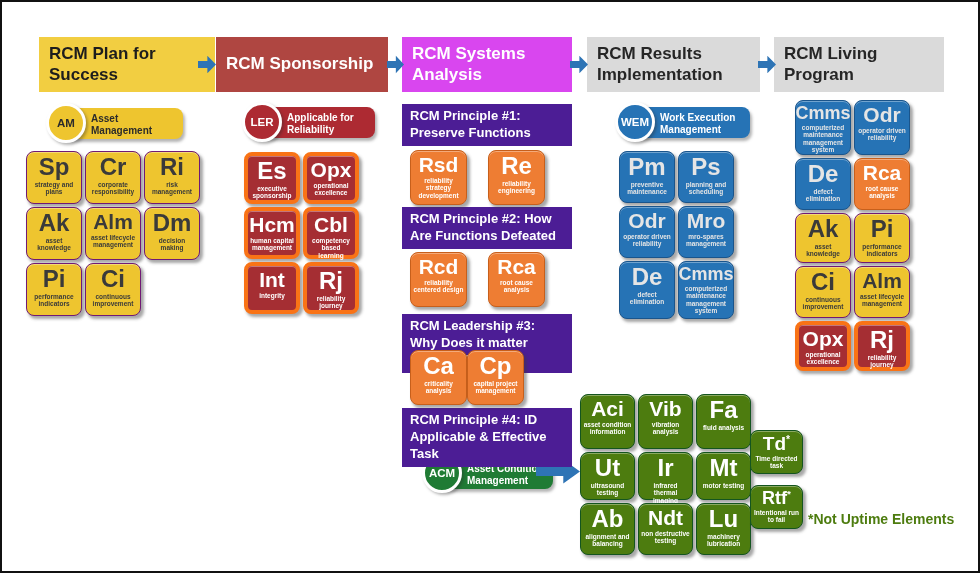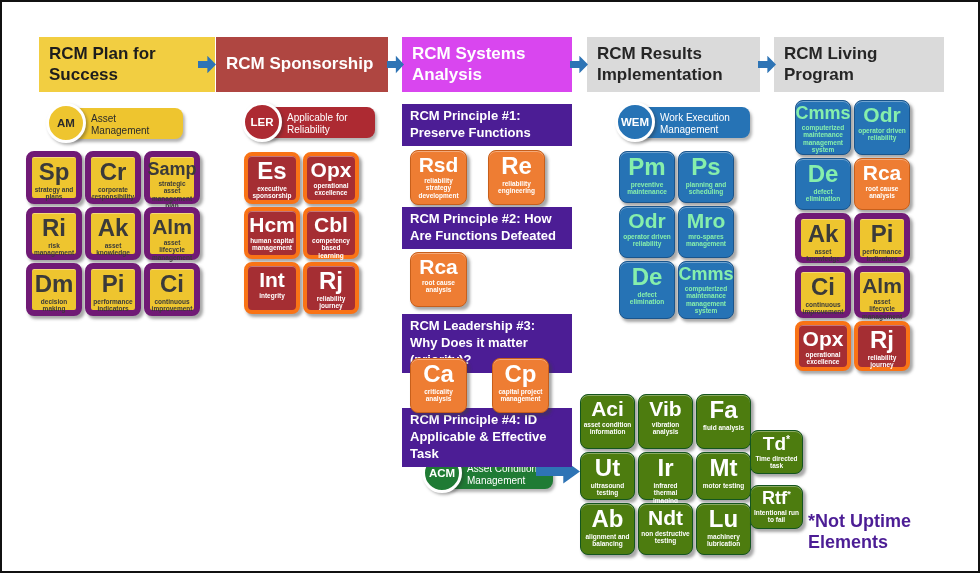--- a/index.html
+++ b/index.html
@@ -31,21 +31,21 @@
 
   
   .banner { position:absolute; left:400px; width:170px; min-height:41px; background:#4c1d95;
             color:#fff; font-weight:bold; font-size:13px; line-height:1.3; padding:4px 8px; }
   #b1 { top:102px; } #b2 { top:205px; } #b3 { top:312px; } #b4 { top:406px; }
 
   
   .badge { position:absolute; height:40px; }
   .badge .pill { position:absolute; left:17px; top:5px; height:31px; border-radius:8px;
                  display:flex; align-items:center; padding:4px 9px 2px 28px;
-                 font-weight:normal; font-size:10px; line-height:1.15;
+                 font-weight:bold; font-size:10px; line-height:1.15;
                  box-shadow:2px 3px 3px rgba(40,40,40,.35); }
   .badge .circ { position:absolute; left:0; top:0; width:40px; height:40px; border-radius:50%;
                  border:3px solid #fff; display:flex; align-items:center; justify-content:center;
                  font-weight:bold; font-size:11.5px; box-shadow:2px 2px 3px rgba(40,40,40,.35); }
   #badge-am  { left:44px;  top:101px; }
   #badge-am .pill, #badge-am .circ { background:#EEC52F; color:#2b2b2b; }
   #badge-am .pill { width:120px; }
   #badge-ler { left:240px; top:100px; }
   #badge-ler .pill, #badge-ler .circ { background:#AD2A32; color:#fff; }
   #badge-ler .pill { width:116px; }
@@ -59,42 +59,42 @@
   
   .tgrid { position:absolute; display:grid; gap:3px; }
   #grid-plan    { left:24px;  top:149px; grid-template-columns:repeat(3,56px); grid-auto-rows:53px; }
   #grid-sponsor { left:242px; top:150px; grid-template-columns:repeat(2,56px); grid-auto-rows:52px; }
   #grid-results { left:617px; top:149px; grid-template-columns:repeat(2,56px); grid-template-rows:52px 52px 58px; }
   #grid-green   { left:578px; top:392px; grid-template-columns:repeat(3,55px); grid-template-rows:55px 48px 52px; }
   #grid-living  { left:793px; top:98px;  grid-template-columns:repeat(2,56px); grid-template-rows:55px 52px 50px 52px 50px; }
   .pair { position:absolute; display:flex; }
   #pair-p1 { left:408px; top:148px; gap:21px; }
   #pair-p2 { left:408px; top:250px; gap:21px; }
-  #pair-p3 { left:408px; top:356px; gap:25px; }
+  #pair-p3 { left:408px; top:348px; }
   .pair .tile { width:57px; min-height:55px; }
   #col-side { position:absolute; left:748px; top:428px; width:53px; display:flex; flex-direction:column; gap:11px; }
   #col-side .tile { min-height:44px; }
 
   
   .tile { border-radius:8px; display:flex; flex-direction:column; align-items:center;
           padding:3px 2px 2px 2px;
           box-shadow: inset 0 1px 0 rgba(255,255,255,.35), 2.5px 3px 3px rgba(60,60,60,.45); }
   .sym { font-weight:bold; line-height:1; }
   .sym sup { font-size:55%; vertical-align:super; }
   .sym.len2 { font-size:24px; } .sym.len3 { font-size:21px; } .sym.len4 { font-size:18px; }
   #col-side .sym.len2 { font-size:19px; } #col-side .sym.len3 { font-size:18px; }
   .lbl { font-size:6.5px; font-weight:bold; text-align:center; line-height:1.12; margin-top:2px; }
-  .c-yellow { background:#EEC52F; color:#3a3a3a; border:6px solid #701a75; }
+  .c-yellow { background:#EEC52F; color:#3a3a3a; border:1px solid #701a75; }
   .c-red    { background:#A52E33; color:#fff;    border:4px solid #f97316; }
   .c-orange { background:#EE7D33; color:#fff;    border:1px solid #C75F1B; }
-  .c-blue   { background:#2673B5; color:#86efac;    border:1px solid #1A558C; }
+  .c-blue   { background:#2673B5; color:#e5e5e5;    border:1px solid #1A558C; }
   .c-green  { background:#4d7c0f; color:#fff;    border:1px solid #14551F; }
 
   
-  #note { position:absolute; left:806px; top:509px; font-weight:bold; font-size:18px; color:#4c1d95; }
+  #note { position:absolute; left:806px; top:509px; font-weight:bold; font-size:14px; color:#4d7c0f; }
 </style>
 </head>
 <body>
 
 <div id="stage">
 
   <div id="h1" class="hdr yellow">RCM Plan for Success</div>
   <div id="h2" class="hdr red">RCM Sponsorship</div>
   <div id="h3" class="hdr orange">RCM Systems Analysis</div>
   <div id="h5" class="hdr gray">RCM Living Program</div>
@@ -131,24 +131,20 @@
   <div id="grid-plan" class="tgrid">
       <div class="tile c-yellow">
         <div class="sym len2">Sp</div>
         <div class="lbl">strategy and plans</div>
       </div>
       <div class="tile c-yellow">
         <div class="sym len2">Cr</div>
         <div class="lbl">corporate responsibility</div>
       </div>
       <div class="tile c-yellow">
-        <div class="sym len4">Samp</div>
-        <div class="lbl">strategic asset management plan</div>
-      </div>
-      <div class="tile c-yellow">
         <div class="sym len2">Ri</div>
         <div class="lbl">risk management</div>
       </div>
       <div class="tile c-yellow">
         <div class="sym len2">Ak</div>
         <div class="lbl">asset knowledge</div>
       </div>
       <div class="tile c-yellow">
         <div class="sym len3">Alm</div>
         <div class="lbl">asset lifecycle management</div>
@@ -197,20 +193,24 @@
         <div class="sym len3">Rsd</div>
         <div class="lbl">reliability strategy development</div>
       </div>
       <div class="tile c-orange">
         <div class="sym len2">Re</div>
         <div class="lbl">reliability engineering</div>
       </div>
     </div>
   <div id="pair-p2" class="pair">
       <div class="tile c-orange">
+        <div class="sym len3">Rcd</div>
+        <div class="lbl">reliability centered design</div>
+      </div>
+      <div class="tile c-orange">
         <div class="sym len3">Rca</div>
         <div class="lbl">root cause analysis</div>
       </div>
     </div>
   <div id="pair-p3" class="pair">
       <div class="tile c-orange">
         <div class="sym len2">Ca</div>
         <div class="lbl">criticality analysis</div>
       </div>
       <div class="tile c-orange">

